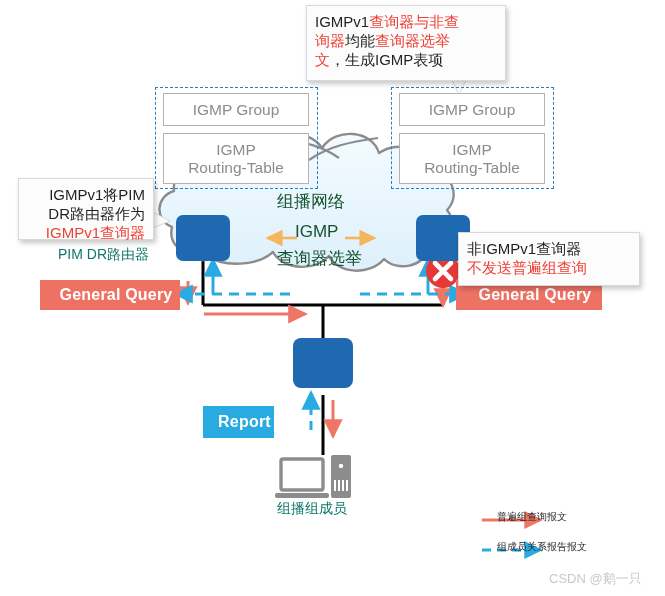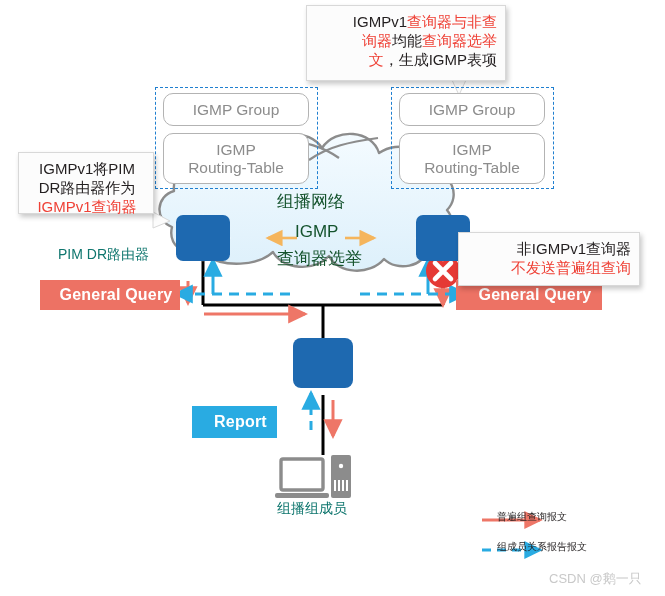--- a/index.html
+++ b/index.html
@@ -5,32 +5,32 @@
   html,body{margin:0;padding:0;background:#ffffff;}
   body{width:665px;height:596px;position:relative;overflow:hidden;
        font-family:"Liberation Sans","DejaVu Sans",sans-serif;}
   .canvas{position:absolute;left:0;top:0;width:665px;height:596px;}
   svg.layer{position:absolute;left:0;top:0;width:665px;height:596px;pointer-events:none;}
 
   
   .callout{
     position:absolute;background:#fcfcfc;border:1px solid #d8d8d8;
     box-shadow:2px 3px 5px rgba(0,0,0,0.22);
-    text-align:right;line-height:1.28;
+    text-align:left;line-height:1.28;
     font-size:15px;color:#222;
     padding:6px 8px 6px 8px;box-sizing:border-box;
   }
   .callout .red{color:#ef4136;}
   .callout .blk{color:#231f20;}
 
   
   .regionbox{position:absolute;border:1.5px dashed #1f7fd0;box-sizing:border-box;}
   .innerbox{
     position:absolute;background:#ffffff;border:1.6px solid #b3b3b3;
-    border-radius:10px;box-sizing:border-box;
+    border-radius:0;box-sizing:border-box;
     display:flex;align-items:center;justify-content:center;text-align:center;
     color:#8c8c8c;font-size:15.5px;line-height:1.15;
   }
 
   
   .pill{
     position:absolute;display:flex;align-items:center;justify-content:center;
     color:#ffffff;font-size:16px;font-weight:bold;letter-spacing:0.2px;
     box-sizing:border-box;
     padding-left:12px;
@@ -209,31 +209,31 @@
   <div class="txt" style="left:277px;top:500px;">
     <span>组播组成员</span>
   </div>
 
   <div class="pill red" style="left:40px;top:280px;width:140px;height:30px;">
     <span>General Query</span>
   </div>
   <div class="pill red" style="left:456px;top:280px;width:146px;height:30px;">
     <span>General Query</span>
   </div>
-  <div class="pill blue" style="left:192px;top:406px;width:85px;height:32px;">
+  <div class="pill blue" style="left:203px;top:406px;width:71px;height:32px;">
     <span>Report</span>
   </div>
 
   <div class="callout" style="left:306px;top:5px;width:200px;height:76px;">
     <div><span class="blk">IGMPv1</span><span class="red">查询器与非查</span></div>
     <div><span class="red">询器</span><span class="blk">均能</span><span class="red">查询器选举</span></div>
     <div><span class="red">文</span><span class="blk">，生成IGMP表项</span></div>
   </div>
 
-  <div class="callout" style="left:18px;top:152px;width:136px;height:62px;text-align:center;padding-left:10px;">
+  <div class="callout" style="left:18px;top:178px;width:136px;height:62px;text-align:right;padding-left:10px;">
     <div><span class="blk">IGMPv1将PIM</span></div>
     <div><span class="blk">DR路由器作为</span></div>
     <div><span class="red">IGMPv1查询器</span></div>
   </div>
 
   <div class="callout" style="left:458px;top:210px;width:182px;height:54px;margin-top:22px;">
     <div><span class="blk">非IGMPv1查询器</span></div>
     <div><span class="red">不发送普遍组查询</span></div>
   </div>
 

